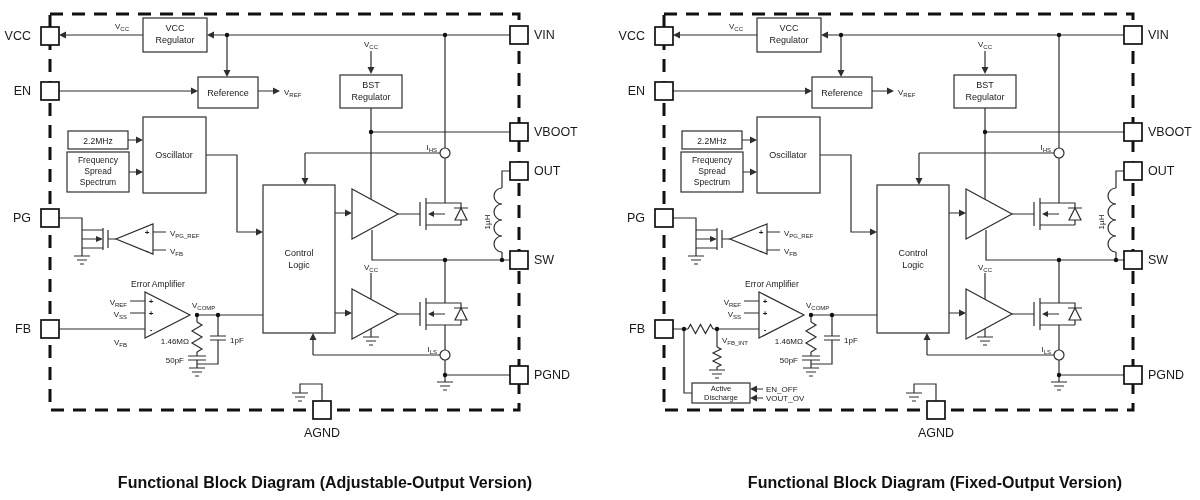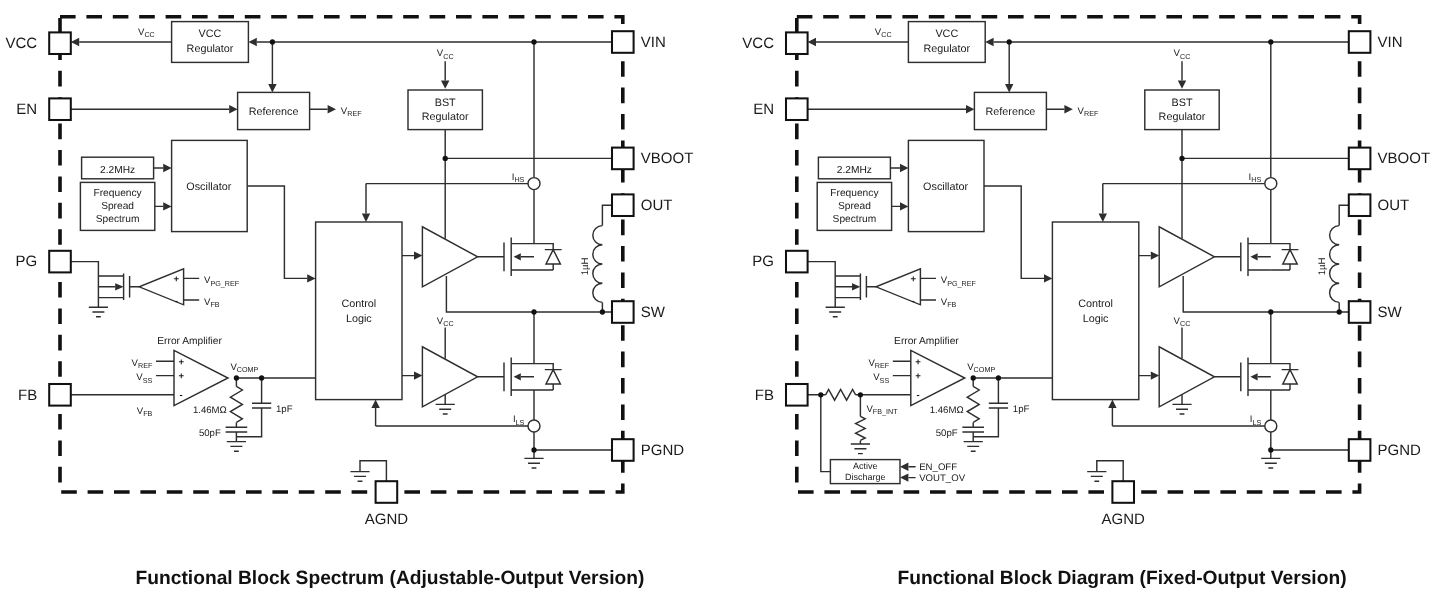--- a/index.html
+++ b/index.html
@@ -299,17 +299,17 @@
       <rect class="pin" x="1124" y="251" width="18" height="18"></rect>
         <text class="fp" x="1148" y="264">SW</text>
       <rect class="pin" x="1124" y="366" width="18" height="18"></rect>
         <text class="fp" x="1148" y="379">PGND</text>
       <rect class="pin" x="927" y="401" width="18" height="18"></rect>
         <text class="fp mid" x="936" y="437">AGND</text>
     </g>
   </g>
 </svg>
 
-<div class="caption" style="left:30px;width:590px">Functional Block Spectrum (Adjustable-Output Version)</div>
+<div class="caption" style="left:30px;width:590px">Functional Block Diagram (Adjustable-Output Version)</div>
 <div class="caption" style="left:645px;width:580px">Functional Block Diagram (Fixed-Output Version)</div>
 
 
 
 
 </body></html>

